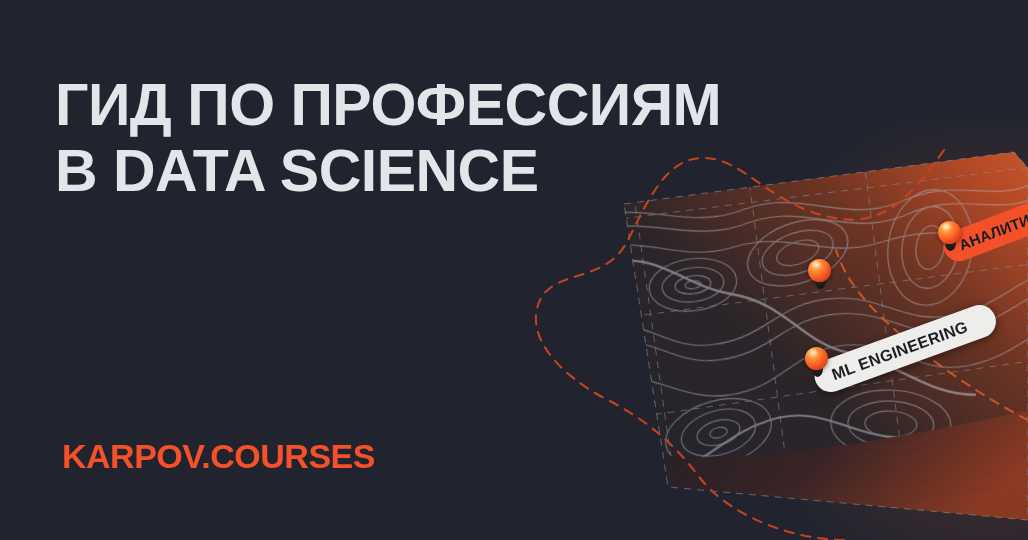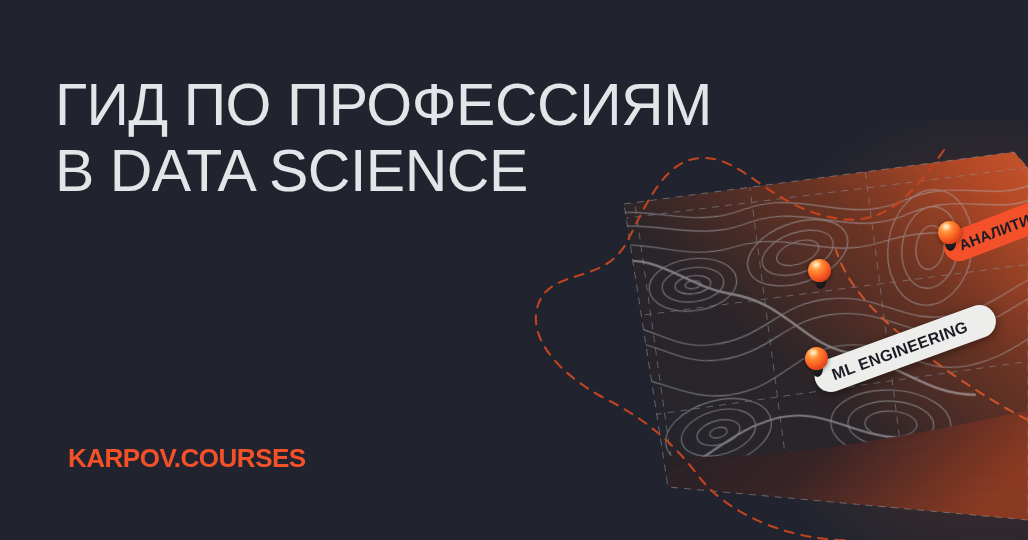--- a/index.html
+++ b/index.html
@@ -25,35 +25,35 @@
   }
 
   
   .headline {
     position: absolute;
     left: 55px;
     top: 72px;
     margin: 0;
     color: #e3e5e9;
     font-size: 59px;
-    font-weight: normal;
+    font-weight: bold;
     line-height: 1.12;
     letter-spacing: -0.5px;
     white-space: pre-line;
     z-index: 6;
   }
 
   
   .logo {
     position: absolute;
     left: 55px;
     top: 430px;
-    margin: 13px;
+    margin: 7px;
     color: #f4502a;
-    font-size: 26px;
+    font-size: 34px;
     font-weight: bold;
     letter-spacing: -0.5px;
     z-index: 6;
   }
 
   
   .pill {
     position: absolute;
     display: flex;
     align-items: center;

